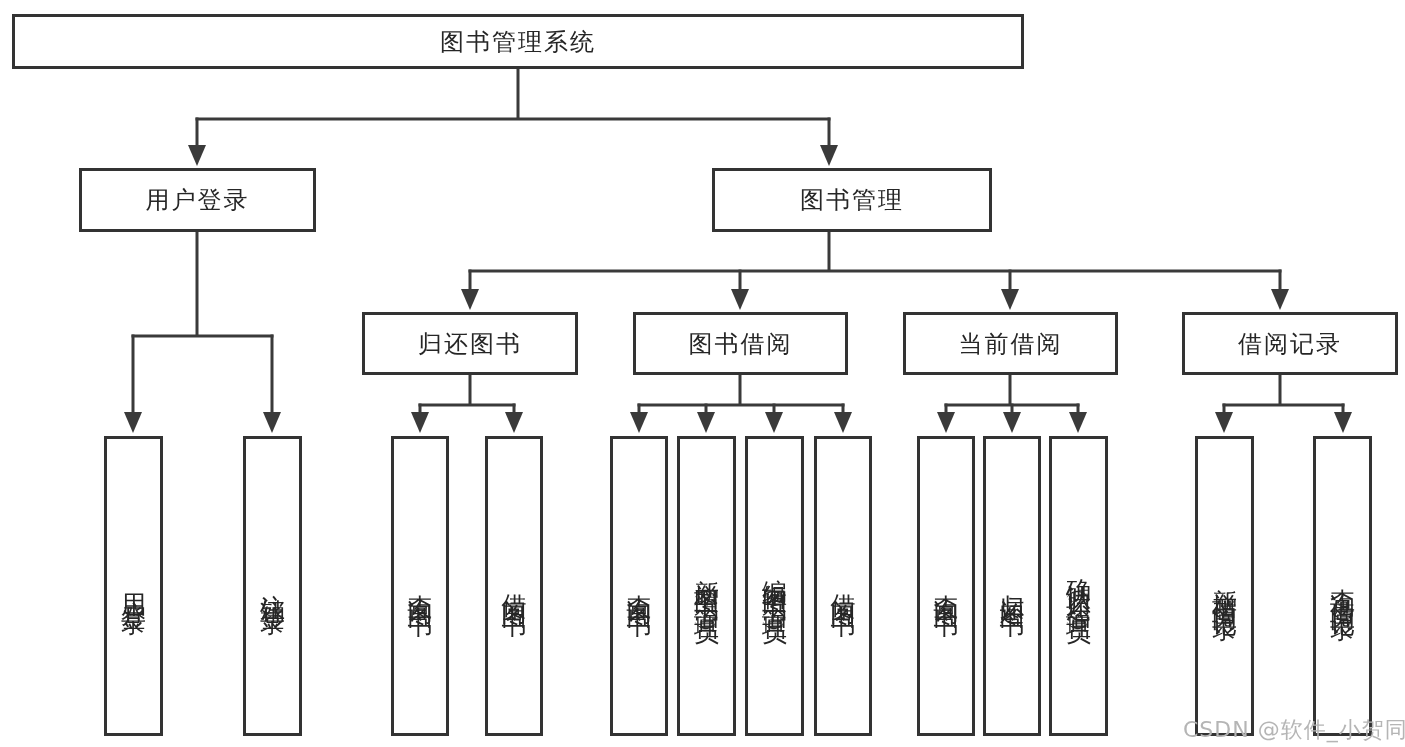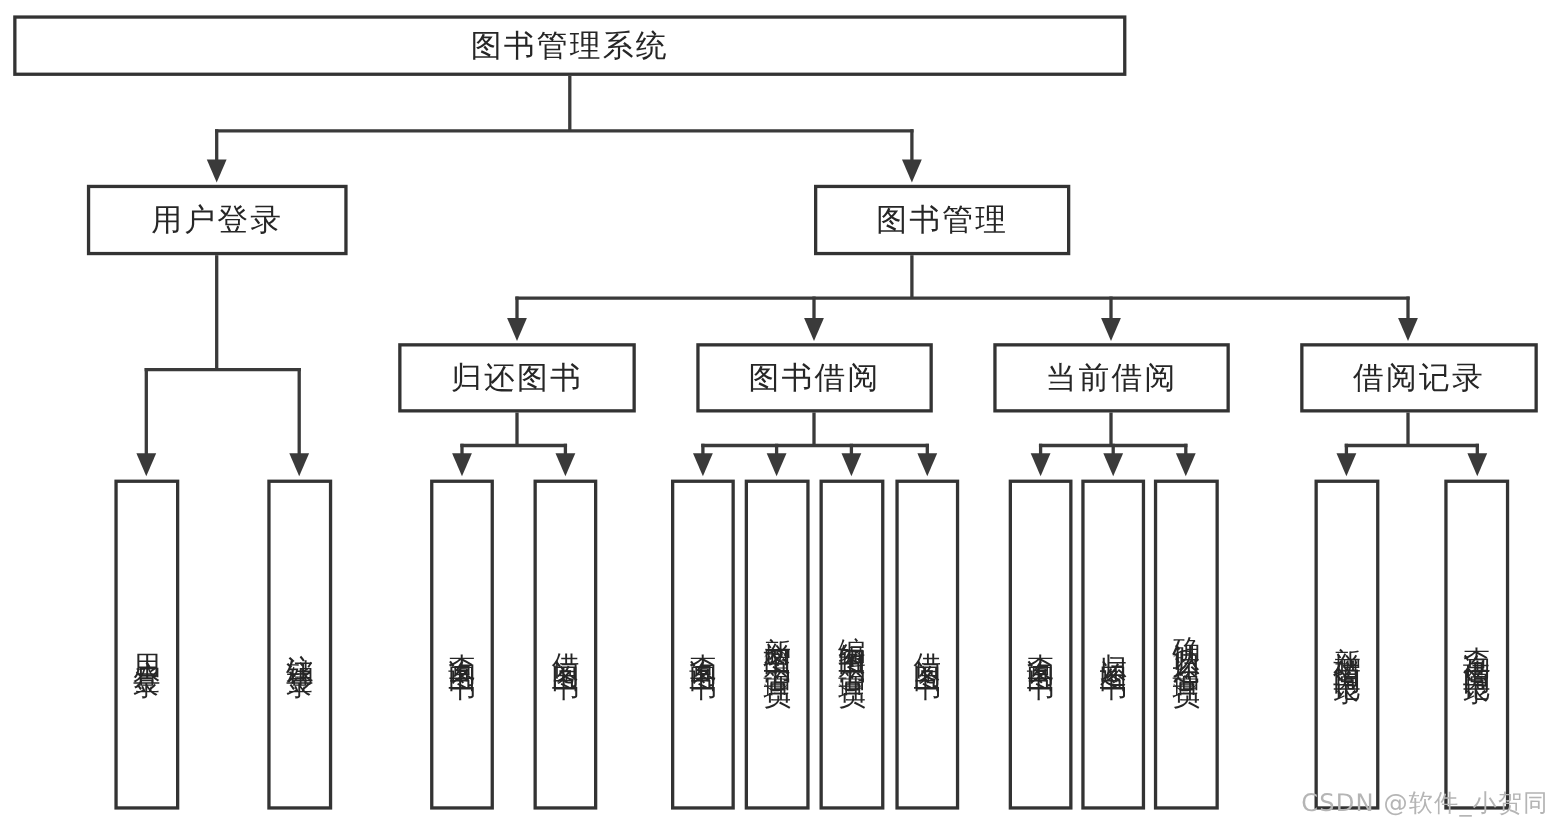--- a/index.html
+++ b/index.html
@@ -24,21 +24,21 @@
   }
   .box{
     position:absolute;
     box-sizing:border-box;
     border:3px solid var(--border);
     background:#ffffff;
     display:flex;align-items:center;justify-content:center;
     color:var(--text);
   }
   .h-label{
-    font-size:28px;
+    font-size:24px;
     letter-spacing:2px;
     white-space:nowrap;
     color:var(--text);
   }
   .leaf span{
     writing-mode:vertical-rl;
     text-orientation:mixed;
     font-size:25px;
     letter-spacing:6px;
     line-height:1;
@@ -105,21 +105,21 @@
     </g>
   </svg>
 
   <div class="box" style="left:12px;top:14px;width:1012px;height:55px;">
     <span class="h-label">图书管理系统</span>
   </div>
 
   <div class="box" style="left:79px;top:168px;width:237px;height:64px;">
     <span class="h-label">用户登录</span>
   </div>
-  <div class="box" style="left:740px;top:168px;width:233px;height:64px;">
+  <div class="box" style="left:712px;top:168px;width:280px;height:64px;">
     <span class="h-label">图书管理</span>
   </div>
 
   <div class="box" style="left:362px;top:312px;width:216px;height:63px;">
     <span class="h-label">归还图书</span>
   </div>
   <div class="box" style="left:633px;top:312px;width:215px;height:63px;">
     <span class="h-label">图书借阅</span>
   </div>
   <div class="box" style="left:903px;top:312px;width:215px;height:63px;">

